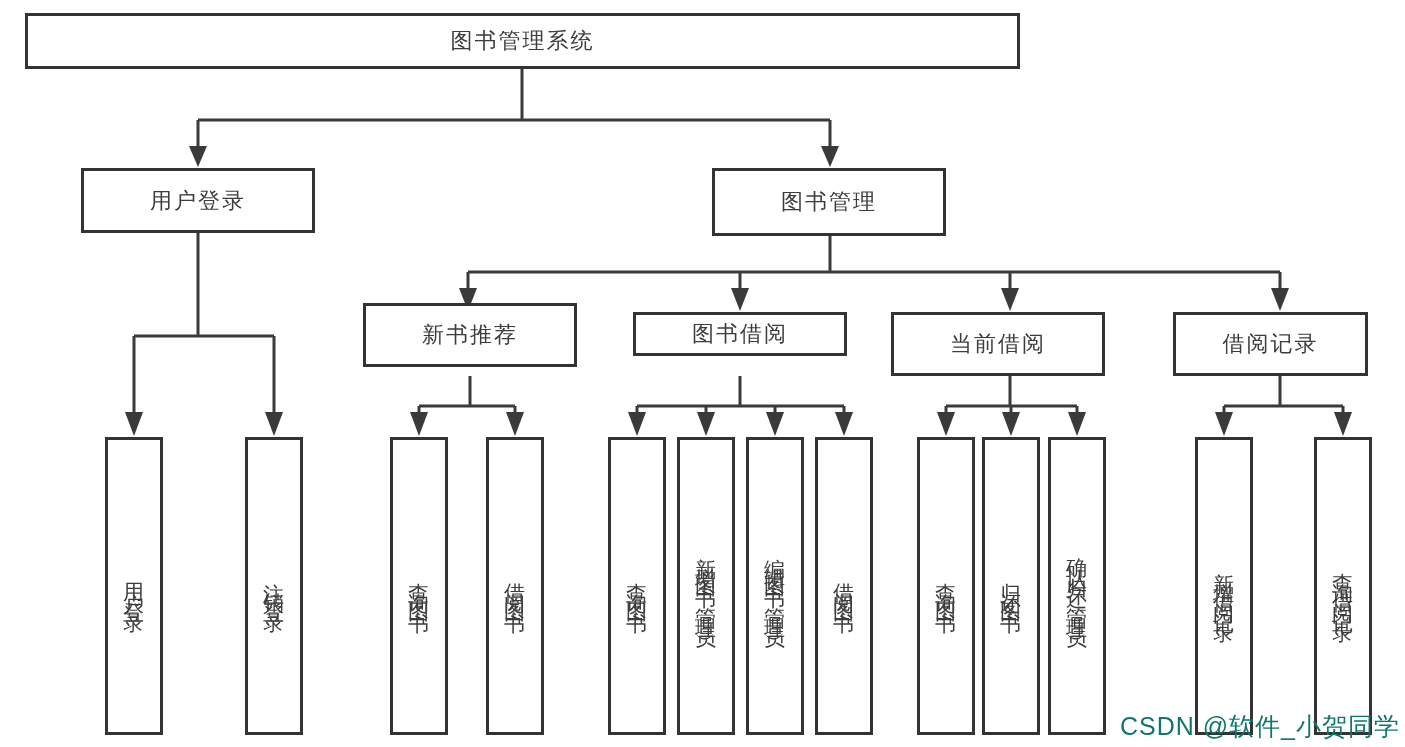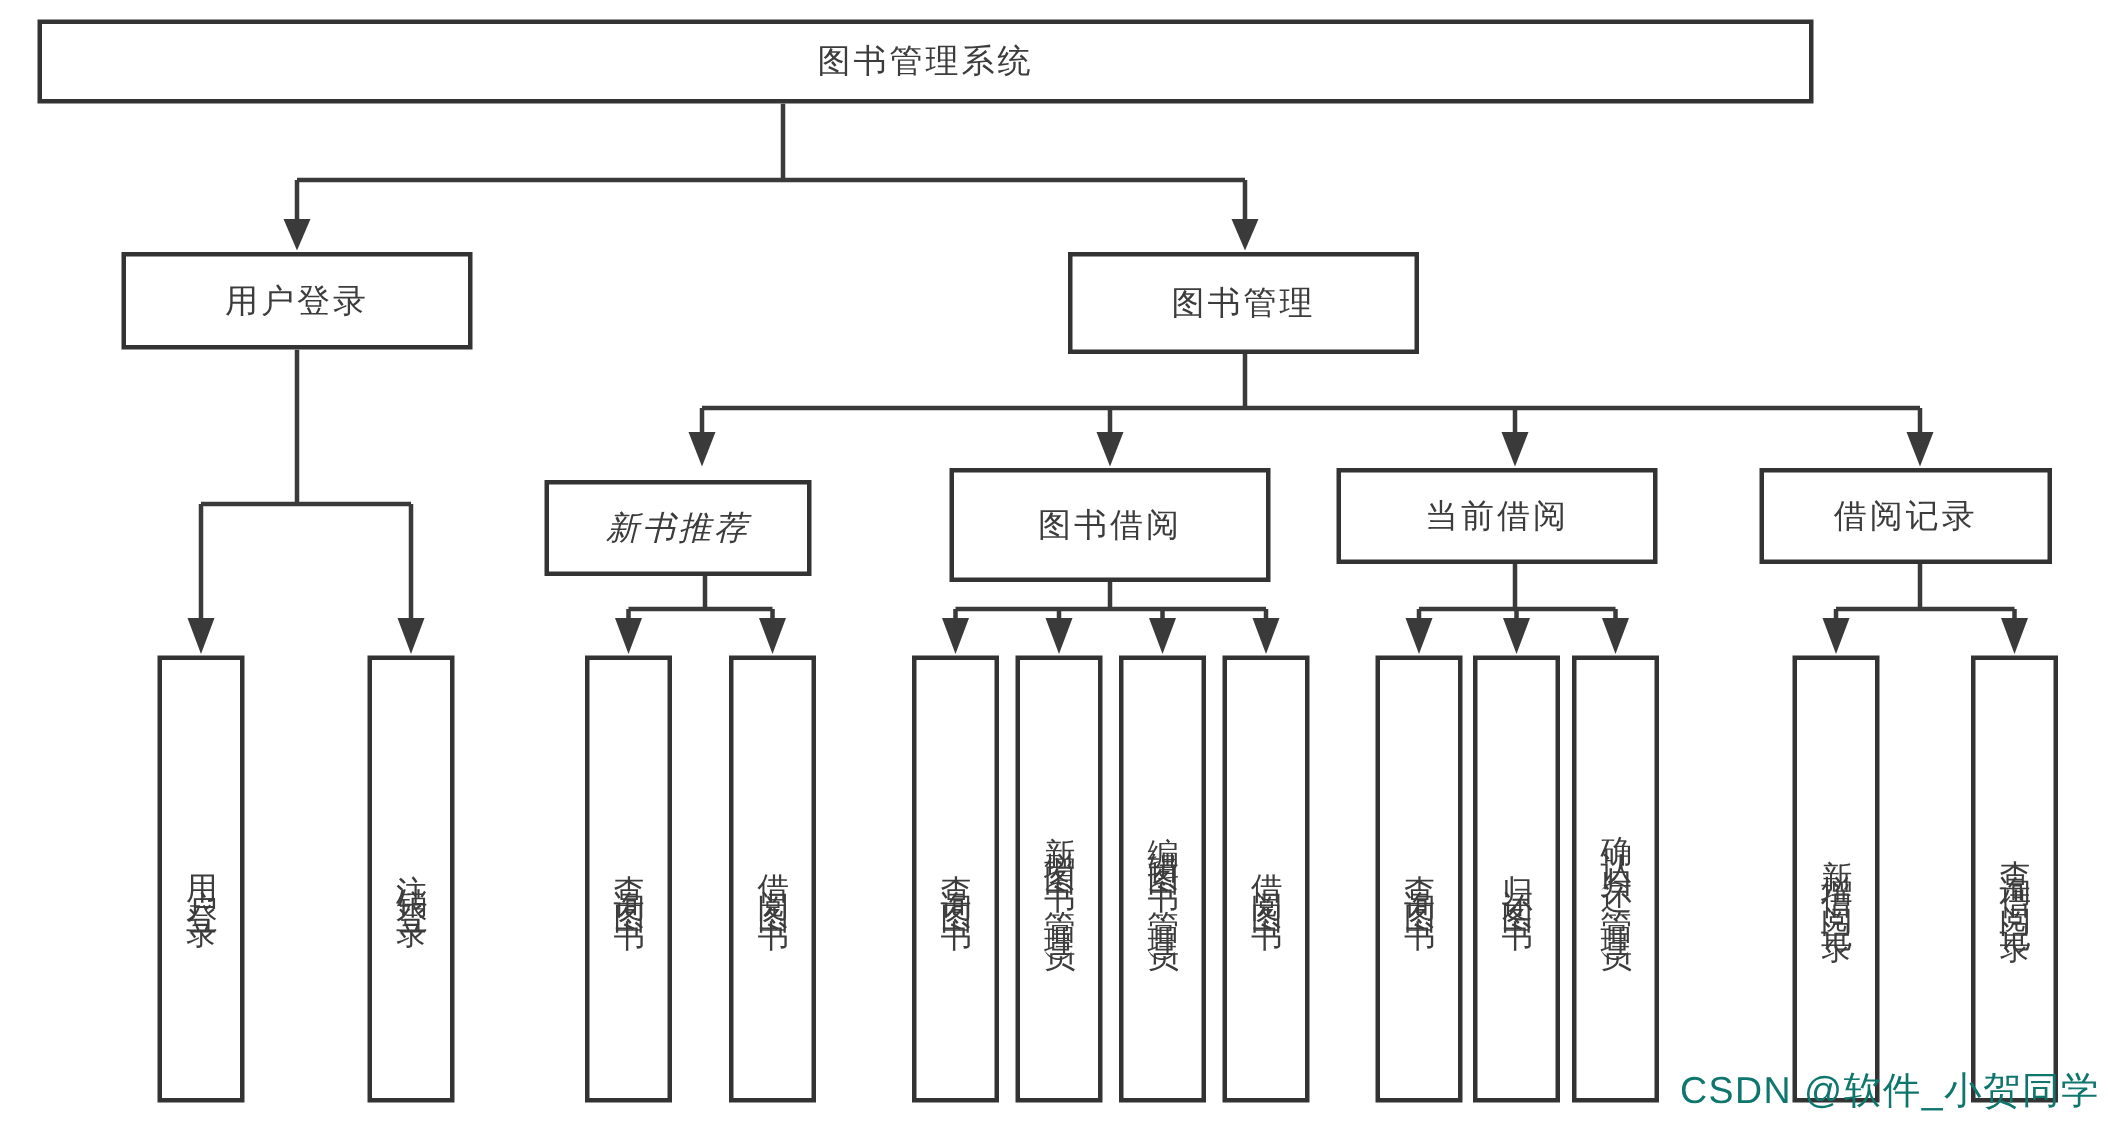--- a/index.html
+++ b/index.html
@@ -93,27 +93,27 @@
     <path d="M1010 376 L1010 406 M946 406 L1077 406 M946 406 L946 414 M1011 406 L1011 414 M1077 406 L1077 414"></path>
     <polygon points="937,412 955,412 946,436"></polygon>
     <polygon points="1002,412 1020,412 1011,436"></polygon>
     <polygon points="1068,412 1086,412 1077,436"></polygon>
 
     <path d="M1280 376 L1280 406 M1224 406 L1343 406 M1224 406 L1224 414 M1343 406 L1343 414"></path>
     <polygon points="1215,412 1233,412 1224,436"></polygon>
     <polygon points="1334,412 1352,412 1343,436"></polygon>
   </svg>
 
-  <div class="node" style="left:25px;top:13px;width:1184px;height:56px;">图书管理系统</div>
+  <div class="node" style="left:25px;top:13px;width:995px;height:56px;">图书管理系统</div>
 
   <div class="node" style="left:81px;top:168px;width:234px;height:65px;">用户登录</div>
   <div class="node" style="left:712px;top:168px;width:234px;height:68px;">图书管理</div>
 
-  <div class="node" style="left:363px;top:320px;width:178px;height:64px;font-style:italic;">新书推荐</div>
-  <div class="node" style="left:633px;top:312px;width:214px;height:76px;">图书借阅</div>
+  <div class="node" style="left:363px;top:303px;width:214px;height:64px;">新书推荐</div>
+  <div class="node" style="left:633px;top:312px;width:214px;height:44px;">图书借阅</div>
   <div class="node" style="left:891px;top:312px;width:214px;height:64px;">当前借阅</div>
   <div class="node" style="left:1173px;top:312px;width:195px;height:64px;">借阅记录</div>
 
   <div class="leaf" style="left:105px;">用户登录</div>
   <div class="leaf" style="left:245px;">注销登录</div>
 
   <div class="leaf" style="left:390px;">查询图书</div>
   <div class="leaf" style="left:486px;">借阅图书</div>
 
   <div class="leaf" style="left:608px;">查询图书</div>

